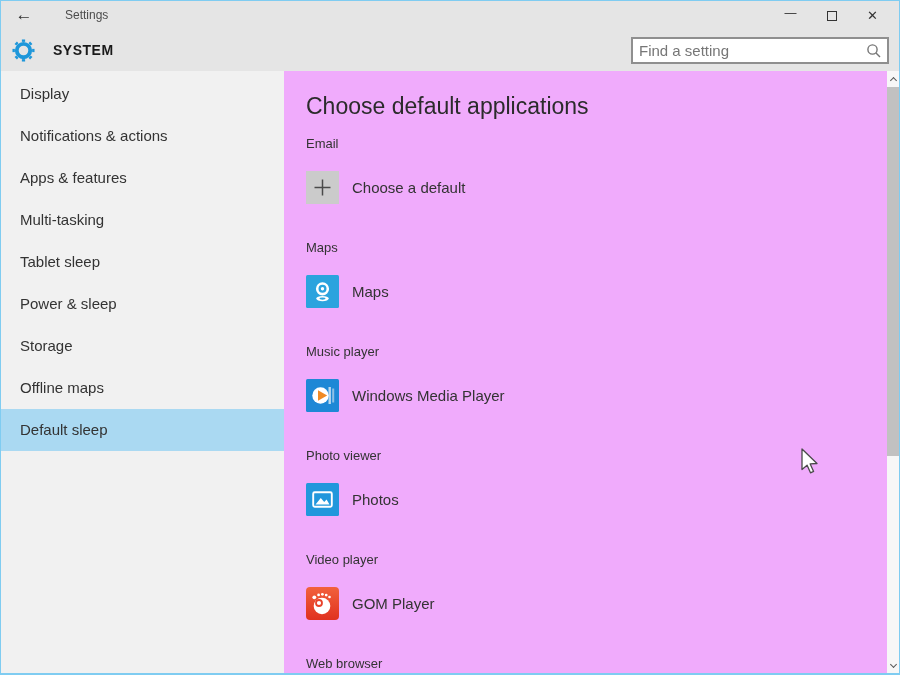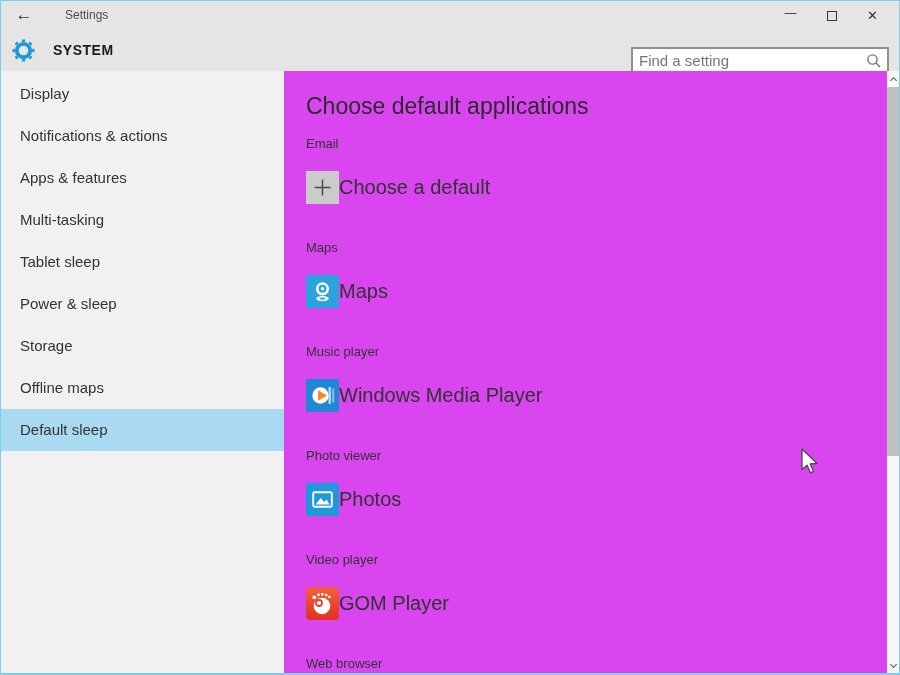--- a/index.html
+++ b/index.html
@@ -17,43 +17,43 @@
     font-size:17px; color:#333; text-align:center; line-height:22px; cursor:default; }
   .win-title { position:absolute; left:64px; top:7px; font-size:12px; color:#4c4c4c; }
   .win-controls { position:absolute; right:6px; top:0; display:flex; }
   .win-btn { width:41px; height:29px; display:flex; align-items:center; justify-content:center; color:#333; }
   .min-glyph { font-size:12px; line-height:10px; margin-top:-6px; }
   .max-glyph { width:10px; height:10px; border:1px solid #333; display:inline-block; }
   .close-glyph { font-size:13px; }
   .gear { position:absolute; left:11px; top:38px; }
   .section-title { position:absolute; left:52px; top:41px; font-size:14px; font-weight:bold;
     letter-spacing:.5px; color:#1a1a1a;text-align:right; }
-  .search-box { position:absolute; left:630px; top:46px; width:258px; height:27px;
+  .search-box { position:absolute; left:630px; top:36px; width:258px; height:27px;
     background:#fff; border:2px solid #8f8f8f; display:flex; align-items:center; }
   .search-box input { flex:1; border:none; outline:none; background:transparent;
     font-family:"Liberation Sans",sans-serif; font-size:15px; color:#444; padding:0 6px; }
   .search-box input::placeholder { color:#767676; }
   .search-glyph { width:18px; height:18px; margin-right:4px; flex:0 0 auto; }
 
   
   .sidebar { position:absolute; left:0; top:70px; width:283px; height:605px;
     background:#f1f1f1; padding-top:2px; }
   .side-item { height:42px; line-height:42px; padding-left:19px; font-size:15px; color:#333; }
   .side-item.selected { background:#aad9f2; }
 
   
   .main { position:absolute; left:283px; top:70px; width:617px; height:605px;
-    background:#d946ef; padding:20px 10px 0 22px; overflow:hidden; }
+    background:#f0abfc; padding:20px 10px 0 22px; overflow:hidden; }
   .page-heading { font-size:23px; font-weight:300; color:#2b2b2b; line-height:30px; }
   .section { margin-top:34px; }
   .section.first { margin-top:13px; }
   .cat-label { font-size:13px; color:#333; height:20px; line-height:20px; }
   .app-row { display:flex; align-items:center; margin-top:17px; height:33px; width:280px; }
   .app-icon { width:33px; height:33px; flex:0 0 auto; }
-  .app-name { font-size:20px; color:#333; }
+  .app-name { font-size:15px; color:#333; margin-left:13px; }
   .plus-box { width:33px; height:33px; background:#cbcbcb; display:flex;
     align-items:center; justify-content:center; }
 
   
   .scrollbar { position:absolute; left:886px; top:70px; width:12px; height:603px; background:#f7f7f7; }
   .sb-arrow { position:absolute; left:0; width:12px; height:16px; display:flex;
     align-items:center; justify-content:center; }
   .sb-arrow.up { top:0; }
   .sb-arrow.down { bottom:0; }
   .chev { width:5px; height:5px; border:solid #595959; border-width:0 1px 1px 0; }

